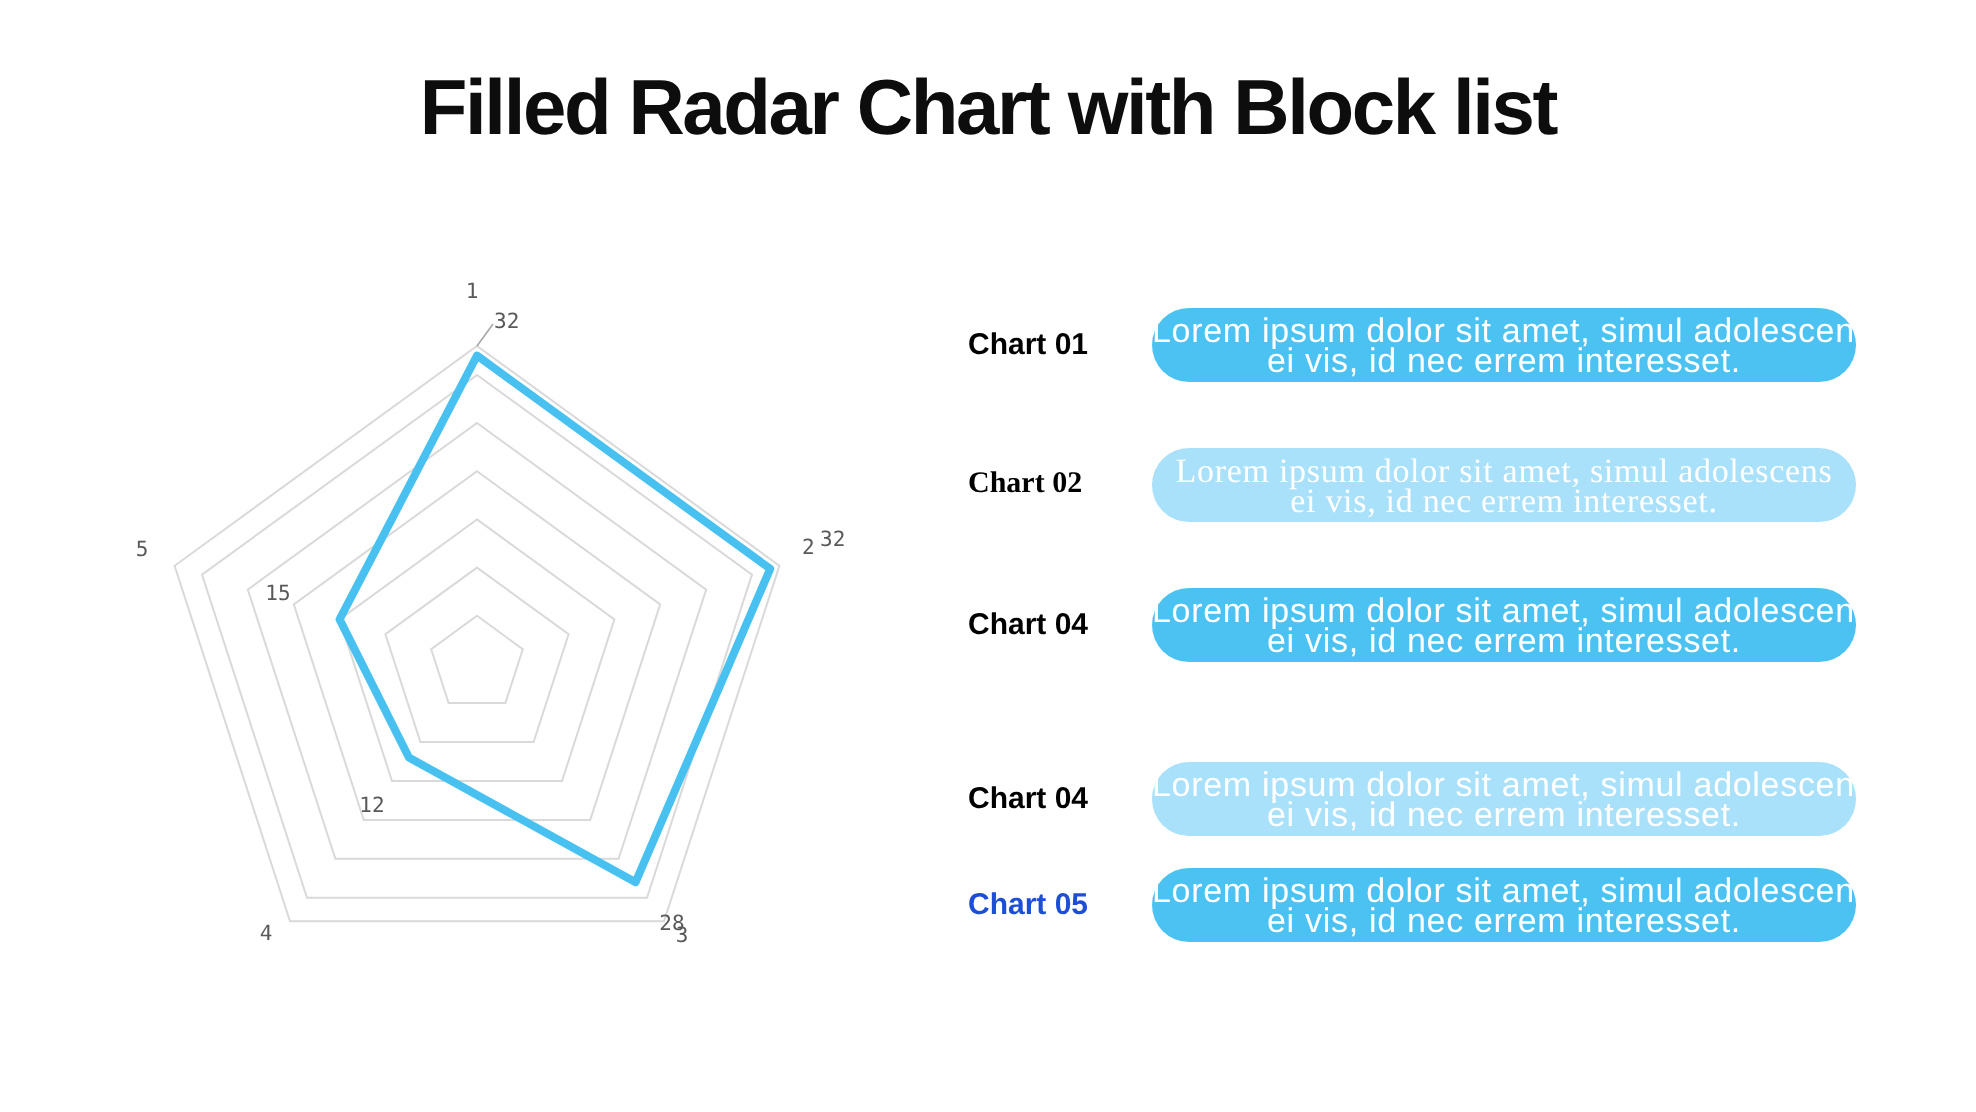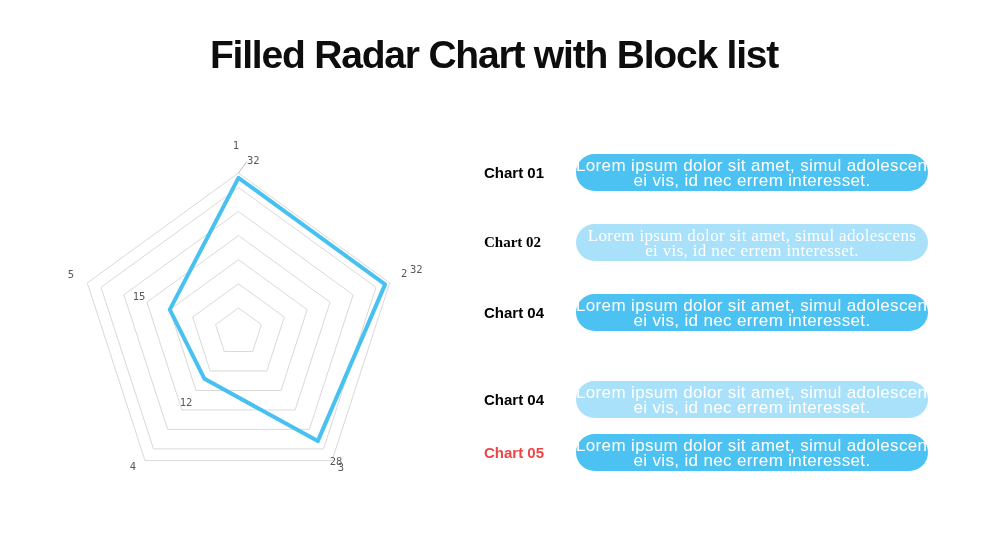--- a/index.html
+++ b/index.html
@@ -116,21 +116,21 @@
 
     <div class="row" style="top: 381px;">
       <div class="row-label" style="color: rgb(0, 0, 0);">Chart 04</div>
       <div class="pill" style="background: rgb(169, 224, 250);">
         <div style="color: rgb(255, 255, 255);">Lorem ipsum dolor sit amet, simul adolescens</div>
         <div style="color: rgb(255, 255, 255);">ei vis, id nec errem interesset.</div>
       </div>
     </div>
 
     <div class="row" style="top: 433.5px;">
-      <div class="row-label" style="color: #ef4444;">Chart 05</div>
+      <div class="row-label" style="color: #1d4ed8;">Chart 05</div>
       <div class="pill" style="background: rgb(76, 194, 242);">
         <div style="color: rgb(255, 255, 255);">Lorem ipsum dolor sit amet, simul adolescens</div>
         <div style="color: rgb(255, 255, 255);">ei vis, id nec errem interesset.</div>
       </div>
     </div>
   </div>
 
 </div>
 
 </body></html>

